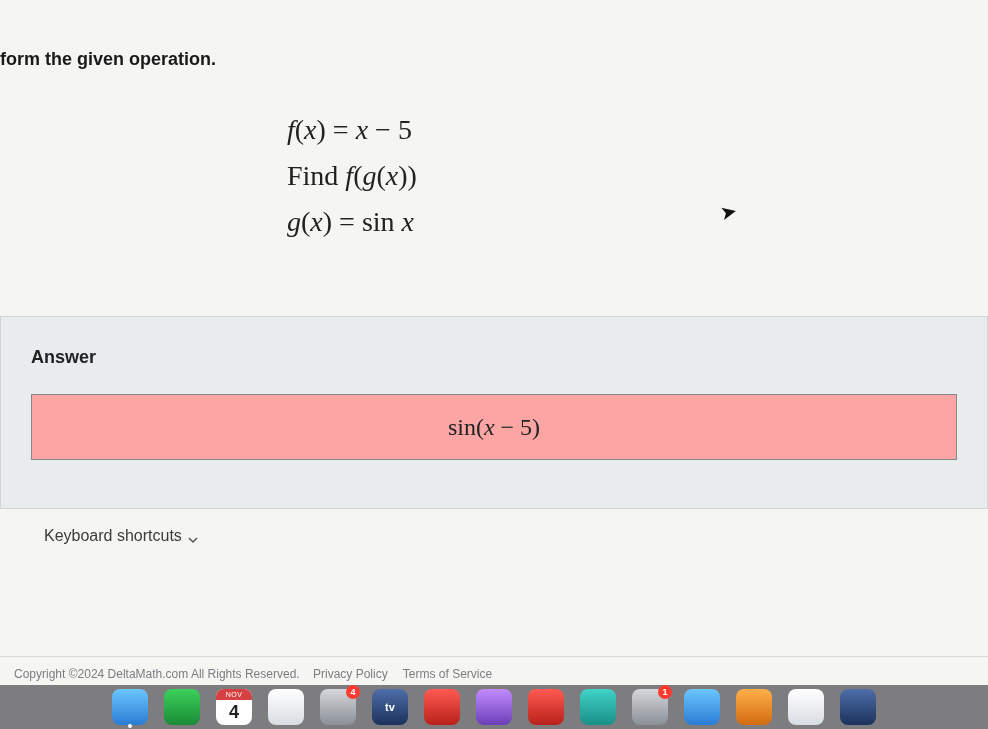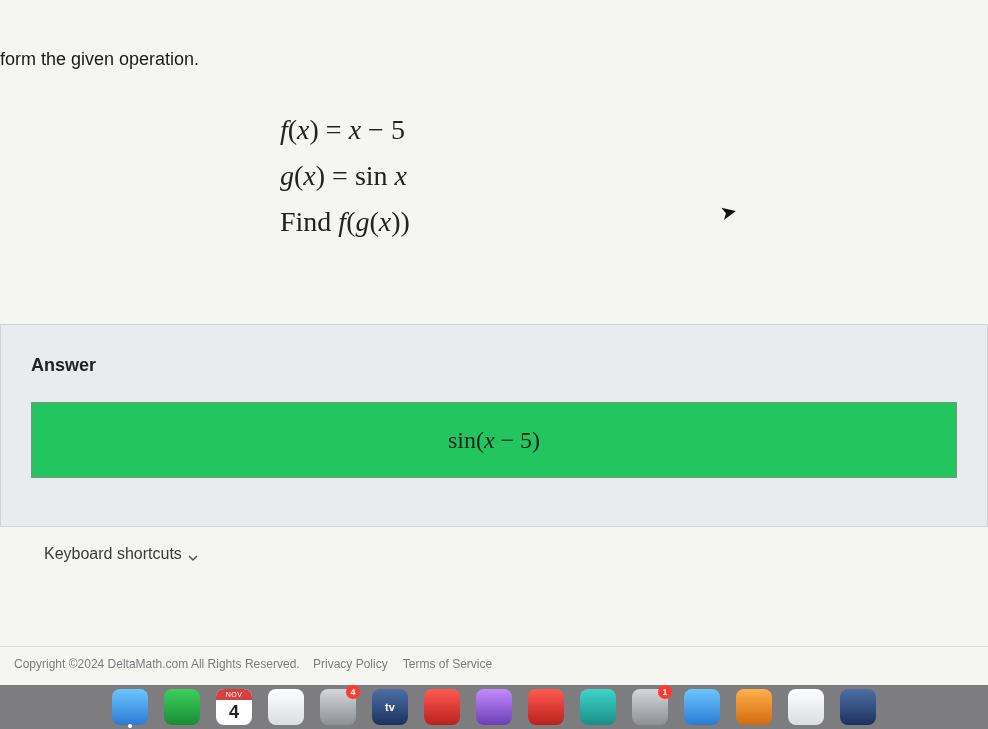--- a/index.html
+++ b/index.html
@@ -10,27 +10,27 @@
       height: 729px;
       overflow: hidden;
       position: relative;
     }
     .top-bar {
       padding: 0 15px 8px;
       border-bottom: 1px solid transparent;
     }
     .instruction {
       font-family: Arial, sans-serif;
-      font-weight: 400;
+      font-weight: 700;
       font-size: 18px;
       color: #1a1a1a;
       padding: 40px 0 20px 0;
     }
     .problem-area {
-      padding: 0 0 30px 0;
+      padding: 0 0 30px 7px;
     }
     .equations {
       text-align: center;
       margin-left: 280px;
       width: 360px;
       padding: 10px 0;
     }
     .eq-line {
       font-family: 'Times New Roman', serif;
       font-size: 28px;
@@ -38,38 +38,38 @@
       color: #222;
       margin: 14px 0;
       text-align: left;
       font-weight: 500;
     }
     .eq-line .rm { font-style: normal; }
     .answer-panel {
       background: #e8ecee;
       border: 1px solid #d0d4d6;
       padding: 30px 30px 48px 30px;
-      margin-top: 32px;
+      margin-top: 24px;
     }
     .answer-label {
       font-family: Arial, sans-serif;
       font-weight: 700;
       font-size: 18px;
       color: #222;
       margin-bottom: 26px;
     }
     .choices {
       display: flex;
       gap: 28px;
     }
     .choice-btn {
       flex: 1;
-      background: #22c55e;
+      background: #fca5a5;
       border: 1px solid #888;
-      height: 76px;
+      height: 66px;
       display: flex;
       align-items: center;
       justify-content: center;
       cursor: pointer;
       font-family: 'Times New Roman', serif;
       font-size: 24px;
       color: #222;
       text-align: right;
     }
     .choice-math { font-style: normal; }
@@ -86,21 +86,21 @@
       align-items: center;
       gap: 6px;
       cursor: pointer;
     }
     .chevron {
       display: inline-block;
       width: 10px; height: 10px;
     }
     .footer {
       position: absolute;
-      bottom: 58px;
+      bottom: 48px;
       left: 0; right: 0;
       border-top: 1px solid #d7dbdc;
       padding: 10px 14px 0;
       font-family: Arial, sans-serif;
       font-size: 12px;
       color: #7b7e80;
     }
     .footer a { color: #7b7e80; text-decoration: none; margin-right: 12px; }
     .dock {
       position: absolute;
@@ -156,24 +156,24 @@
 <div class="top-bar"></div>
 
 <div class="instruction">form the given operation.</div>
 
 <div class="problem-area">
   <div class="equations">
     <div class="eq-line">
       <span class="it">f</span><span class="rm">(</span><span class="it">x</span><span class="rm">) = </span><span class="it">x</span><span class="rm"> − 5</span>
     </div>
     <div class="eq-line">
+      <span class="rm">Find </span><span class="it">f</span><span class="rm">(</span><span class="it">g</span><span class="rm">(</span><span class="it">x</span><span class="rm">))</span>
+    </div>
+    <div class="eq-line">
       <span class="it">g</span><span class="rm">(</span><span class="it">x</span><span class="rm">) = sin </span><span class="it">x</span>
-    </div>
-    <div class="eq-line">
-      <span class="rm">Find </span><span class="it">f</span><span class="rm">(</span><span class="it">g</span><span class="rm">(</span><span class="it">x</span><span class="rm">))</span>
     </div>
   </div>
   <div class="cursor">➤</div>
 </div>
 
 <div class="answer-panel">
   <div class="answer-label">Answer</div>
   <div class="choices">
     <div class="choice-btn">
       <span class="choice-math"><span>sin(</span><span class="it">x</span><span> − 5)</span></span>

